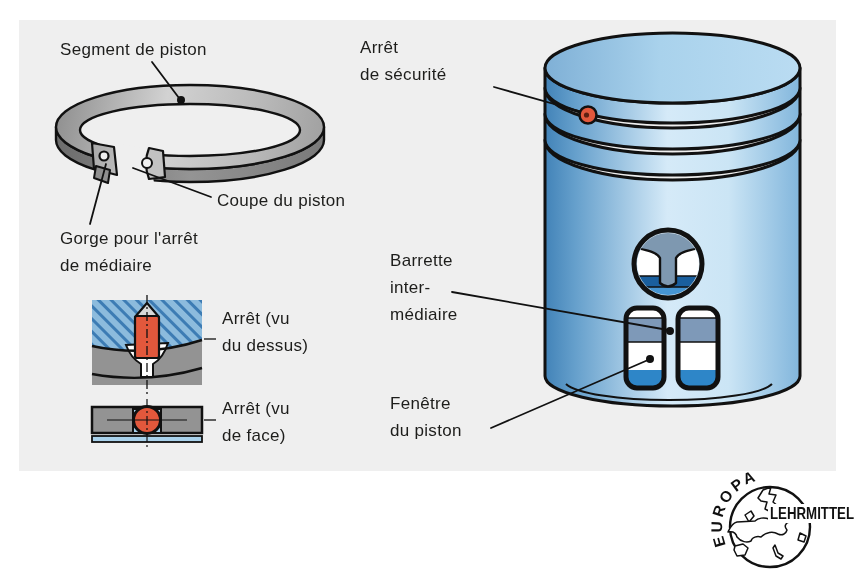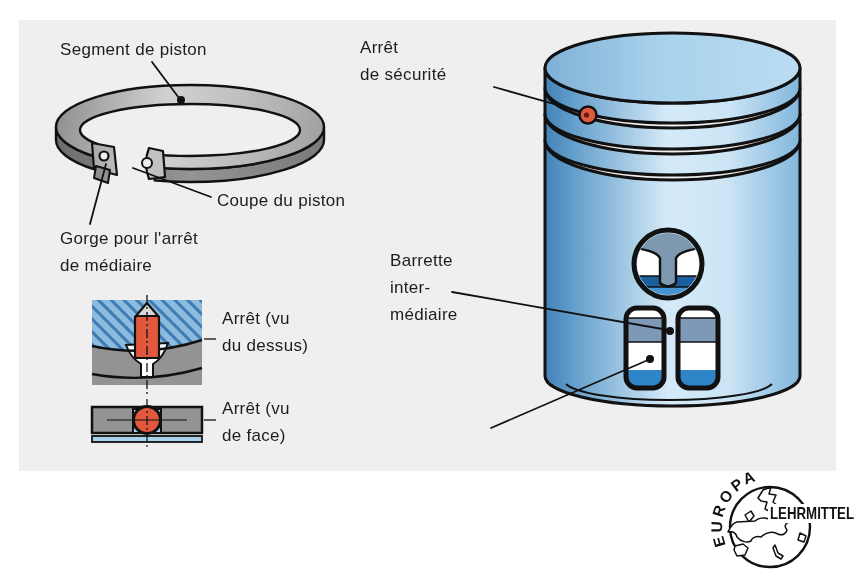--- a/index.html
+++ b/index.html
@@ -170,14 +170,16 @@
   <div class="lbl" style="left:217px;top:187px;">Coupe du piston</div>
   <div class="lbl" style="left:60px;top:225px;">Gorge pour l'arrêt
 de médiaire</div>
   <div class="lbl" style="left:222px;top:305px;">Arrêt (vu
 du dessus)</div>
   <div class="lbl" style="left:222px;top:395px;">Arrêt (vu
 de face)</div>
   <div class="lbl" style="left:390px;top:247px;">Barrette
 inter-
 médiaire</div>
+  <div class="lbl" style="left:390px;top:390px;">Fenêtre
+du piston</div>
 
 </div>
 
 </body></html>

